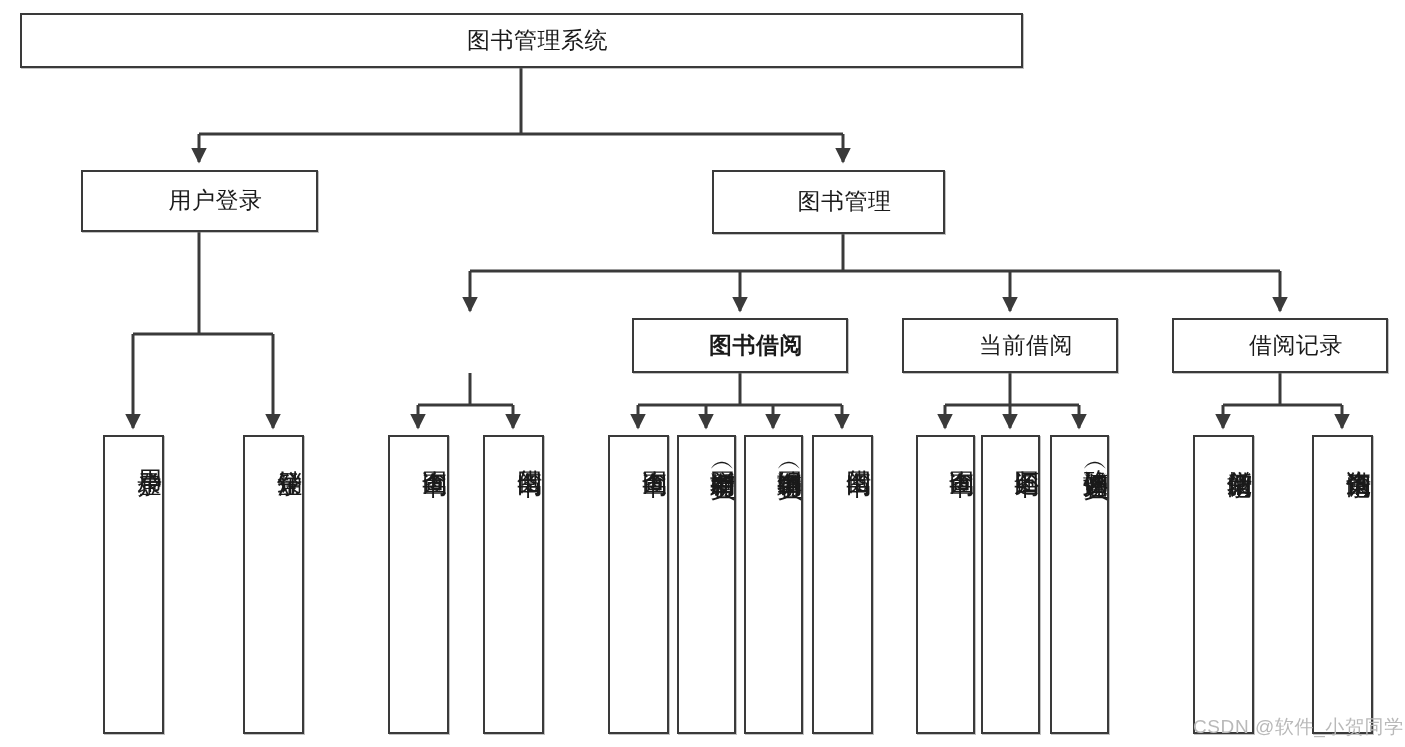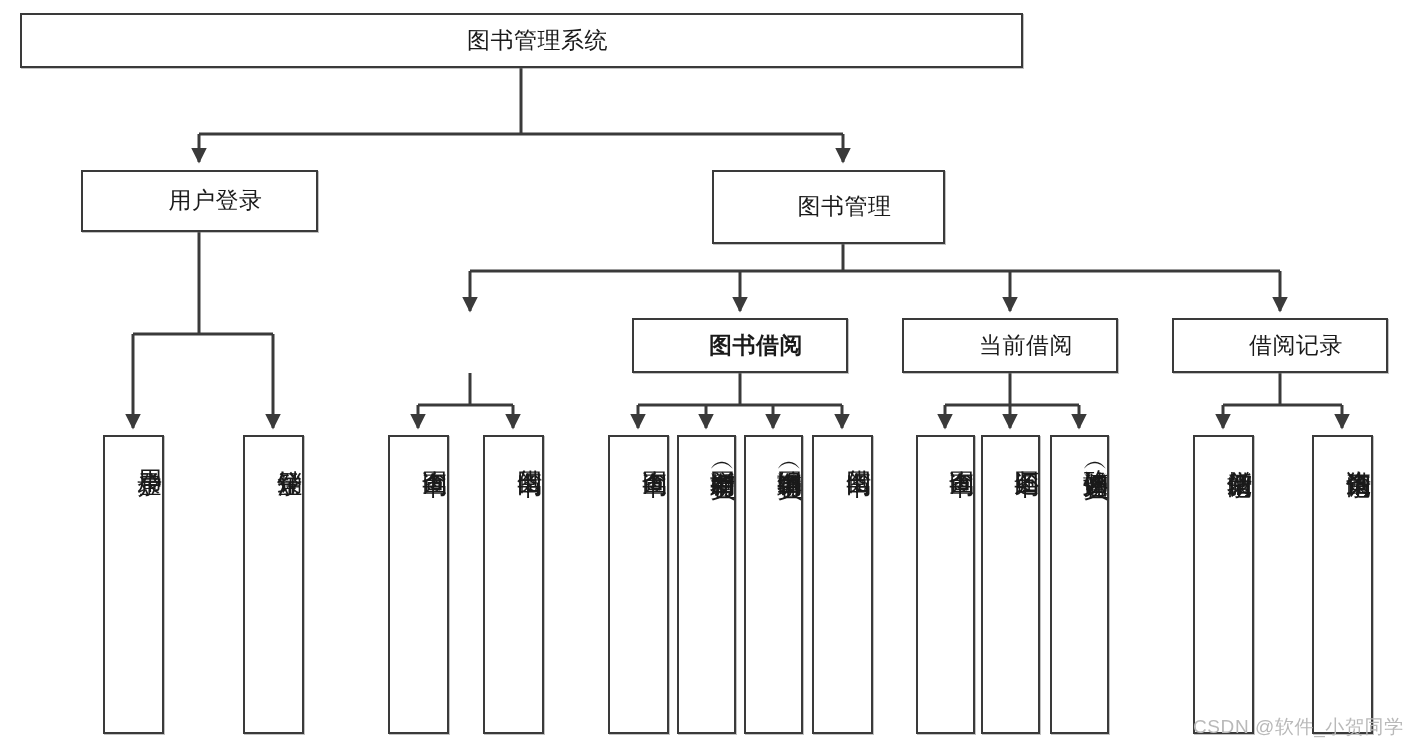--- a/index.html
+++ b/index.html
@@ -124,21 +124,21 @@
     </g>
   </svg>
 
   <div class="node node-root" style="left:20px; top:13px; width:1003px; height:55px;">
     <span class="cap">图书管理系统</span>
   </div>
 
   <div class="node node-l1" style="left:81px; top:170px; width:237px; height:62px;">
     <span class="cap">用户登录</span>
   </div>
-  <div class="node node-l1" style="left:712px; top:170px; width:233px; height:74px;">
+  <div class="node node-l1" style="left:712px; top:170px; width:233px; height:64px;">
     <span class="cap">图书管理</span>
   </div>
 
   <div class="node node-l2" style="left:632px; top:318px; width:216px; height:55px;font-weight:bold;">
     <span class="cap">图书借阅</span>
   </div>
   <div class="node node-l2" style="left:902px; top:318px; width:216px; height:55px;">
     <span class="cap">当前借阅</span>
   </div>
   <div class="node node-l2" style="left:1172px; top:318px; width:216px; height:55px;">

